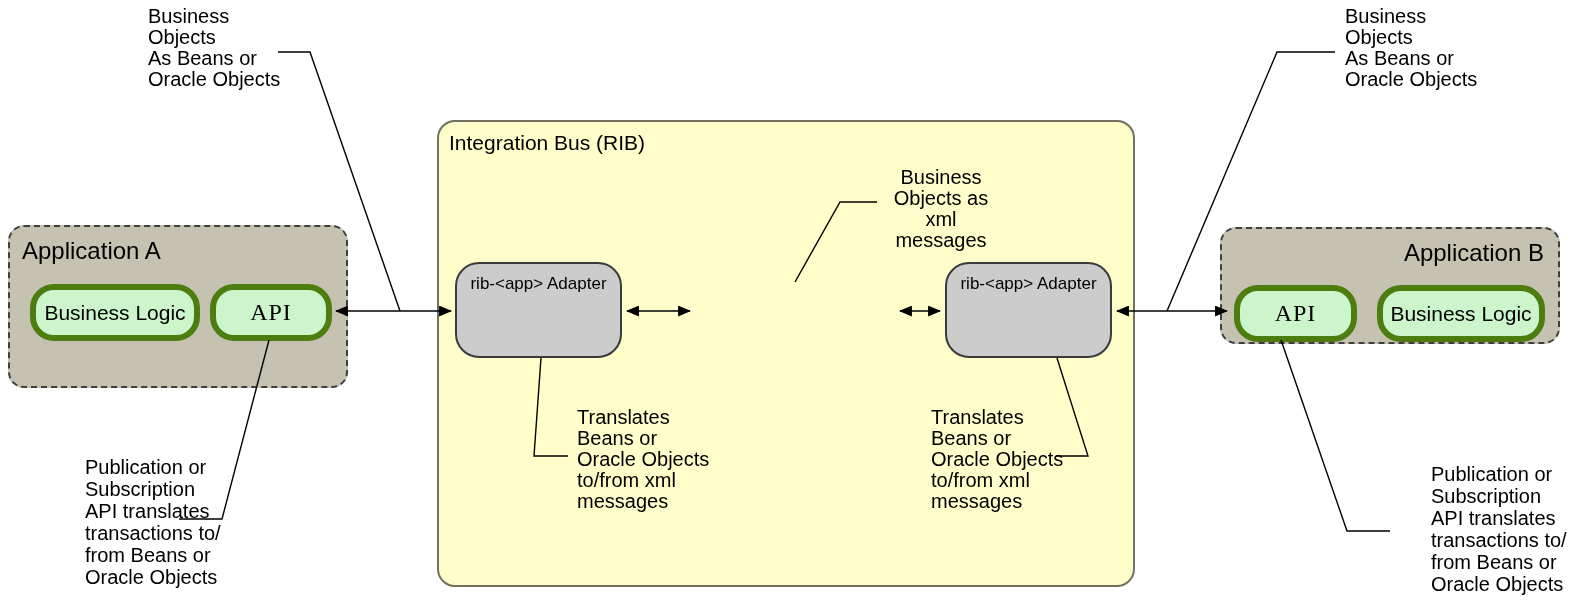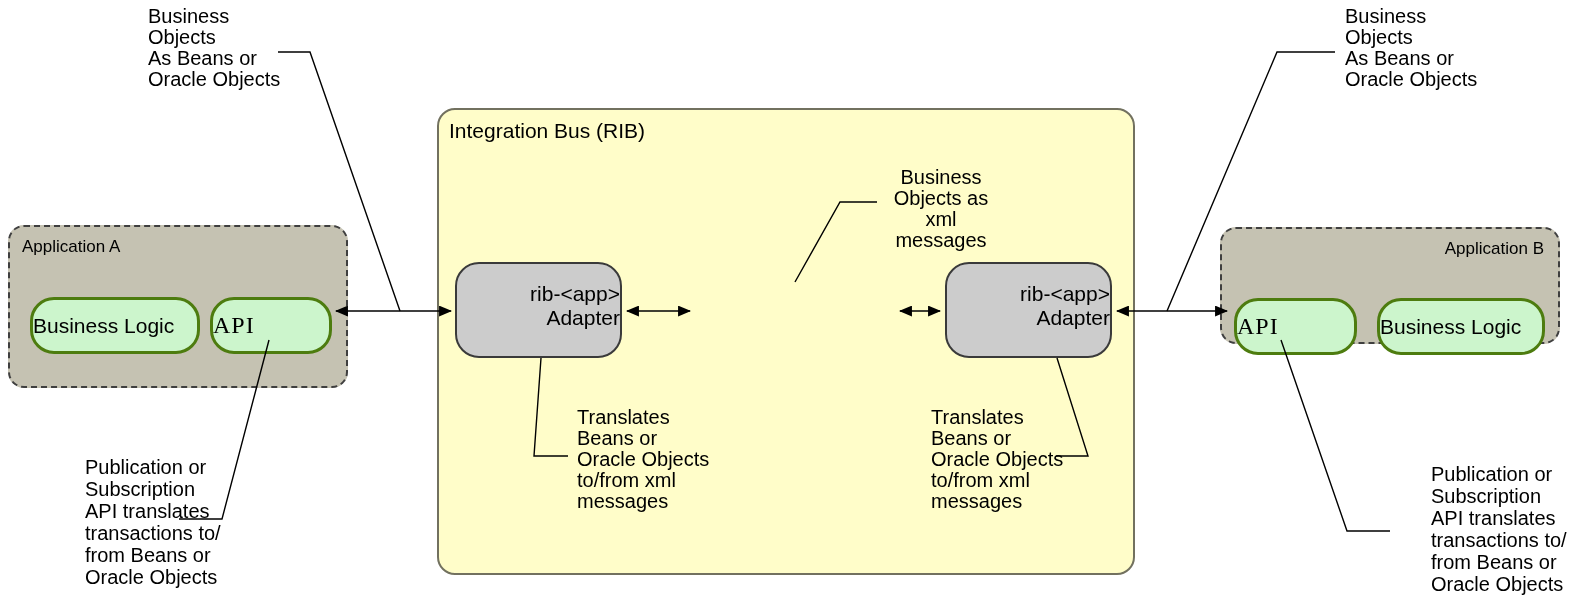--- a/index.html
+++ b/index.html
@@ -4,47 +4,47 @@
 <style>
   * { box-sizing: border-box; margin: 0; padding: 0; }
   body { background: #ffffff; }
   .canvas {
     position: relative; width: 1572px; height: 611px;
     background: #ffffff; color: #000;
     font-family: "Liberation Sans", sans-serif; overflow: hidden;
   }
   .abs { position: absolute; }
   .app-box { border: 2px dashed #3f3f3f; border-radius: 16px; }
-  .app-title { position: absolute; font-size: 17px; }
+  .app-title { position: absolute; font-size: 24px; }
   .green-box {
-    position: absolute; border: 3px solid #4d7c0f; border-radius: 24px;
-    display: flex; align-items: center; justify-content: flex-start; font-size: 21px; margin-top: 13px;
+    position: absolute; border: 6px solid #4d7c0f; border-radius: 24px;
+    display: flex; align-items: center; justify-content: center; font-size: 21px;
   }
   .api-label { font-family: "Liberation Serif", serif; font-size: 24px; letter-spacing: 1px; }
   .bus-box { border: 2px solid #72715f; border-radius: 18px; }
   .bus-title { position: absolute; left: 10px; top: 9px; font-size: 21px; }
   .adapter-box {
     border: 2px solid #3a3a3a; border-radius: 24px;
-    font-size: 21px; text-align: right; padding-top: 18px;
+    font-size: 17px; text-align: center; padding-top: 10px;
   }
   .infra-box {
     border: 2px solid #3a3a3a; border-radius: 28px;
     display: flex; align-items: center; justify-content: center; font-size: 19px;
   }
   .note { font-size: 20px; line-height: 21px; white-space: pre-line; }
   .note-lg { line-height: 22px; margin-left: 33px; }
   .center { text-align: center; }
   svg.overlay { position: absolute; left: 0; top: 0; pointer-events: none; }
 </style>
 </head>
 <body>
 
 <div class="canvas">
 
-  <div class="abs bus-box" style="left: 437px; top: 108px; width: 698px; height: 467px; background-color: rgb(255, 253, 201);">
+  <div class="abs bus-box" style="left: 437px; top: 120px; width: 698px; height: 467px; background-color: rgb(255, 253, 201);">
     <div class="bus-title">Integration Bus (RIB)</div>
   </div>
 
   <div class="abs app-box" style="left: 8px; top: 225px; width: 340px; height: 163px; background-color: rgb(197, 194, 178);">
     <div class="app-title" style="left:12px; top:10px;">Application A</div>
     <div class="green-box" style="left: 20px; top: 57px; width: 170px; height: 57px; background-color: rgb(204, 245, 204);">
       <span>Business Logic</span>
     </div>
     <div class="green-box" style="left: 200px; top: 57px; width: 122px; height: 57px; background-color: rgb(204, 245, 204);">
       <span class="api-label">API</span>

